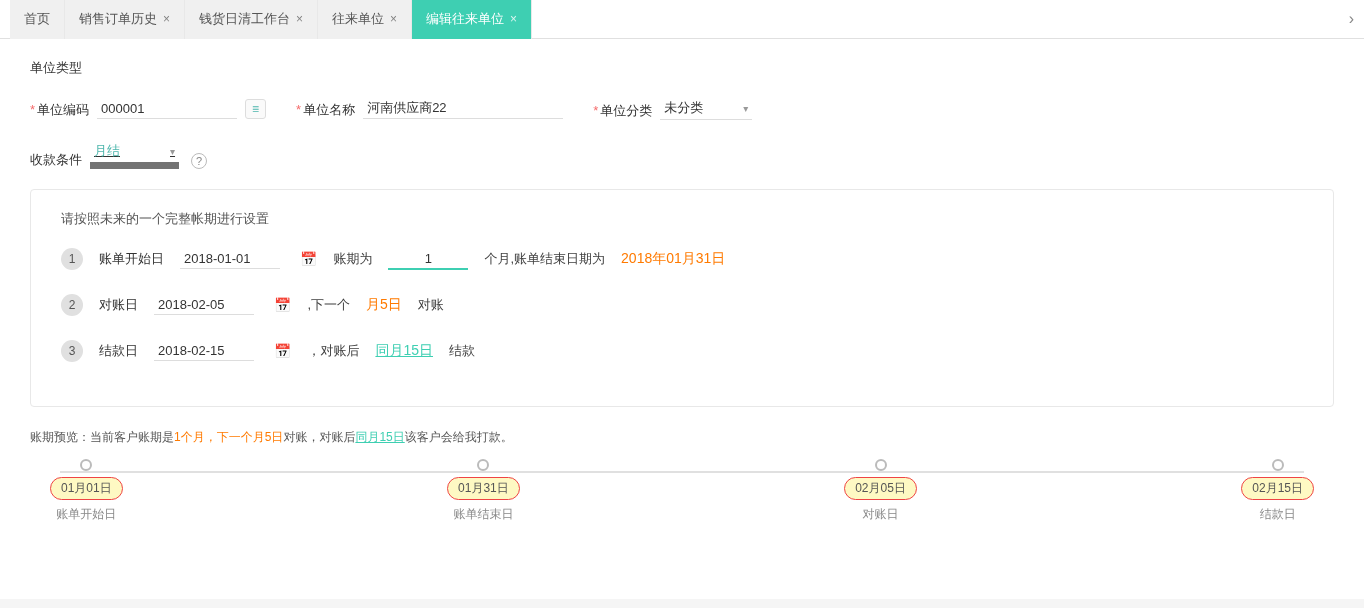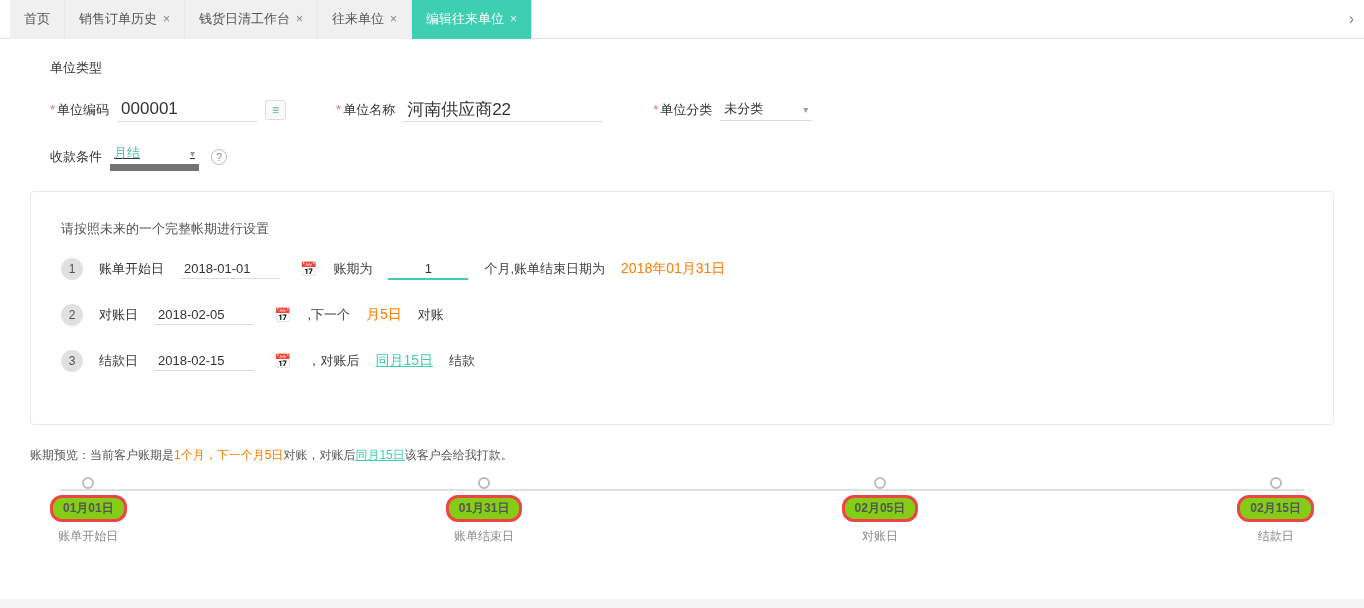--- a/index.html
+++ b/index.html
@@ -56,38 +56,37 @@
 
     
     .form-row {
       display: flex;
       align-items: center;
       margin-bottom: 20px;
       gap: 30px;
     }
     .form-group {
       display: flex;
-      align-items: center;
+      align-items: flex-end;
       gap: 8px;
-      margin-left: 20px;
     }
     .form-label {
       color: #333;
       font-size: 13px;
       white-space: nowrap;
     }
     .required-star {
       color: #f56c6c;
       margin-right: 2px;
     }
     .form-input {
       border: none;
       border-bottom: 1px solid #ddd;
       outline: none;
-      font-size: 17px;
+      font-size: 13px;
       padding: 2px 4px;
       color: #333;
       background: transparent;
       width: 140px;
     }
     .form-input-wide { width: 200px; }
 
     
     .radio-group {
       display: flex;
@@ -171,21 +170,21 @@
       font-size: 11px;
       color: #888;
       cursor: pointer;
       margin-left: 4px;
     }
 
     
     .card {
       border: 1px solid #e8e8e8;
       border-radius: 4px;
-      padding: 28px 30px;
+      padding: 20px 30px;
       background: #fff;
       margin-bottom: 20px;
     }
 
     .card-hint {
       font-size: 13px;
       color: #555;
       margin-bottom: 20px;
     }
 
@@ -282,28 +281,27 @@
       gap: 6px;
     }
     .timeline-dot {
       width: 12px;
       height: 12px;
       border-radius: 50%;
       background: #fff;
       border: 2px solid #bbb;
     }
     .timeline-badge {
-      border: 3px solid #ef4444;
+      border: 1px solid #ef4444;
       border-radius: 12px;
       padding: 2px 10px;
       font-size: 12px;
       color: #555;
-      background: #84cc16;
+      background: #fef9c3;
       white-space: nowrap;
-      font-weight: bold;
     }
     .timeline-sublabel {
       font-size: 12px;
       color: #888;
       white-space: nowrap;
     }
   </style>
 </head>
 <body>
 

